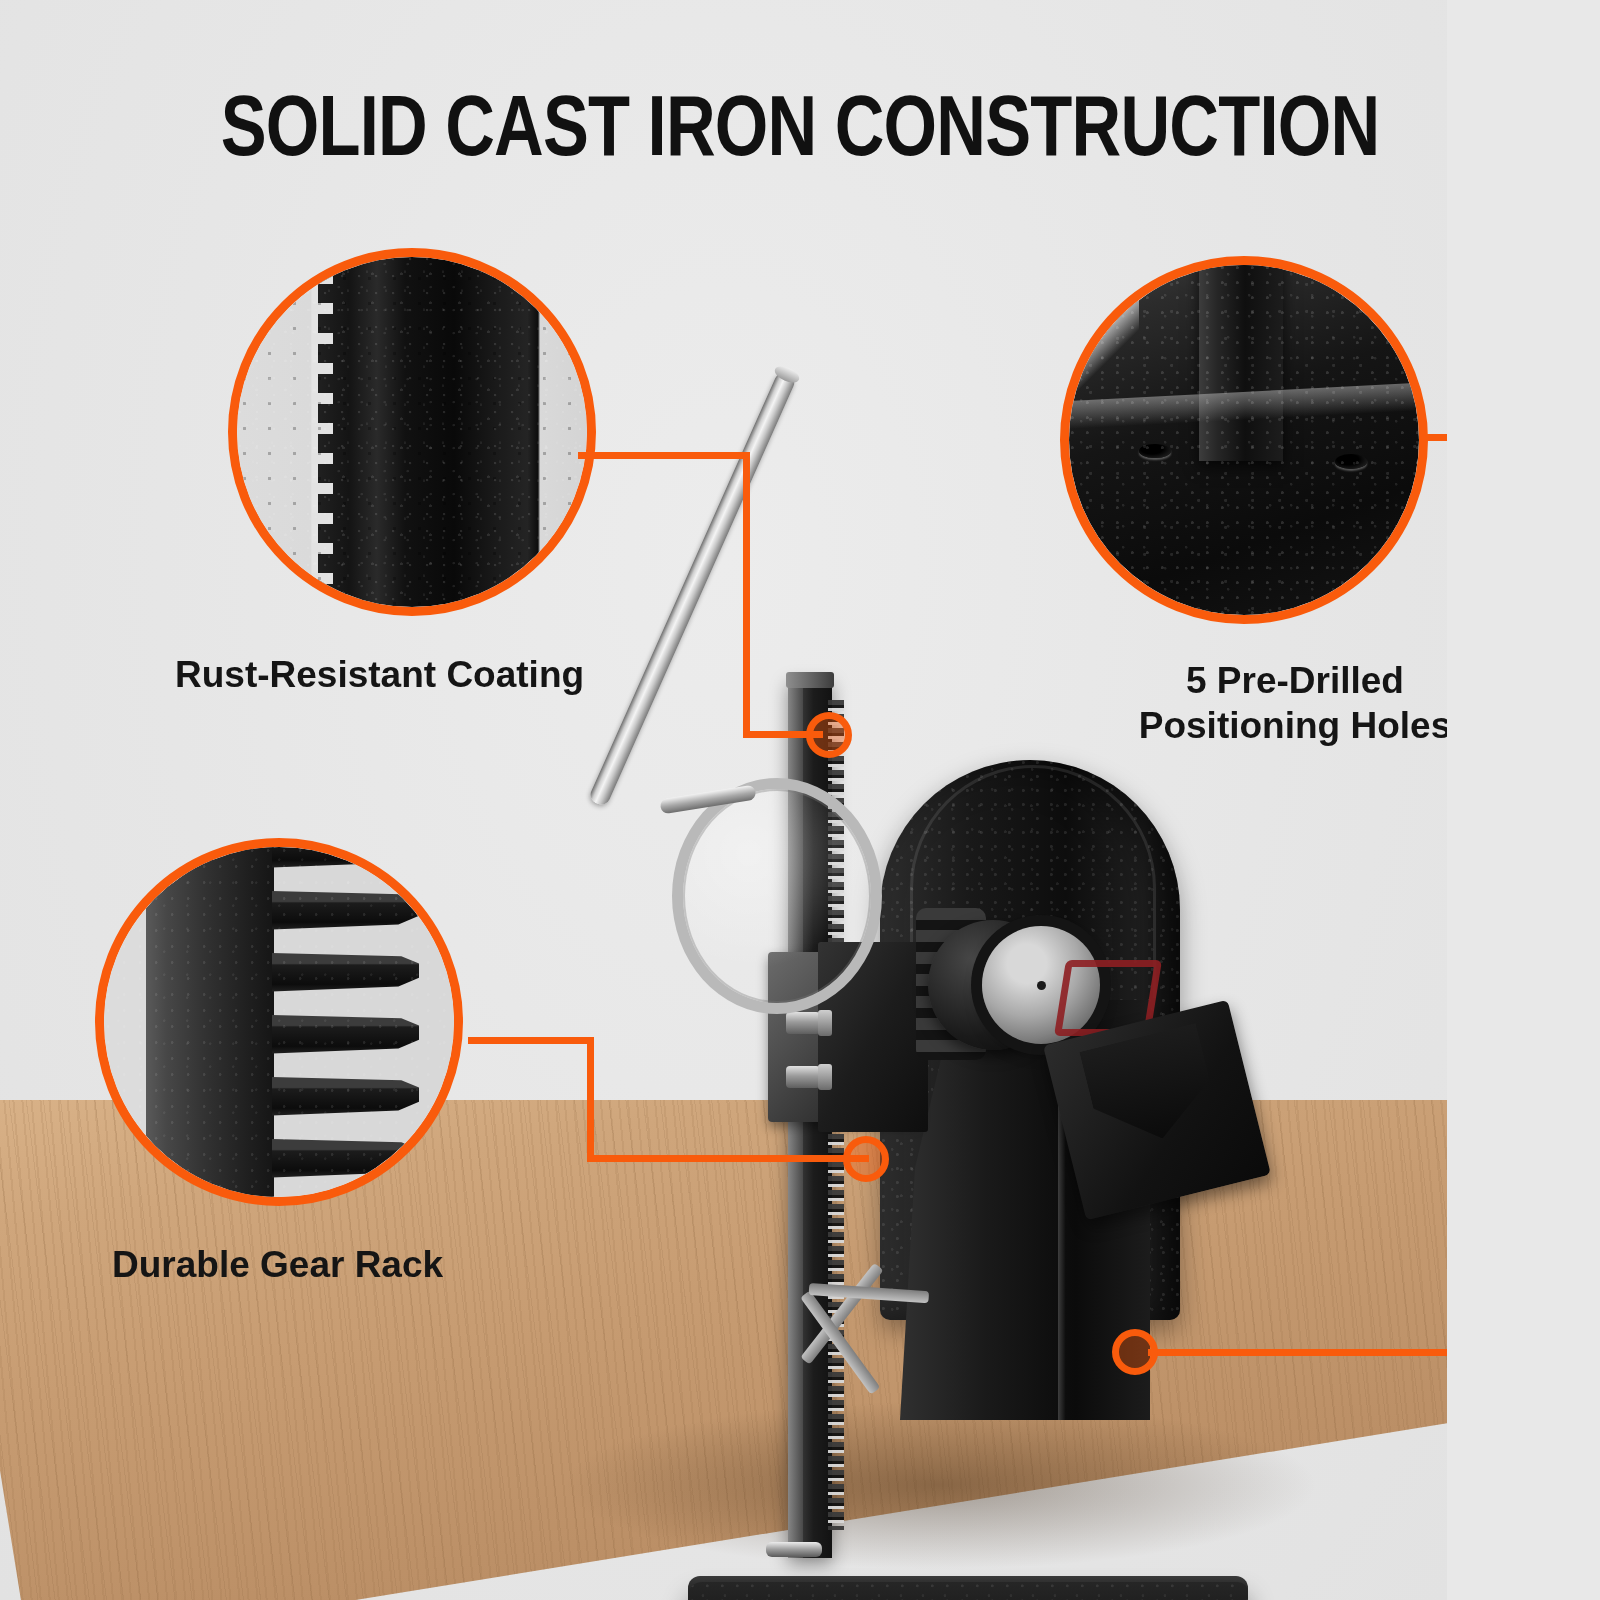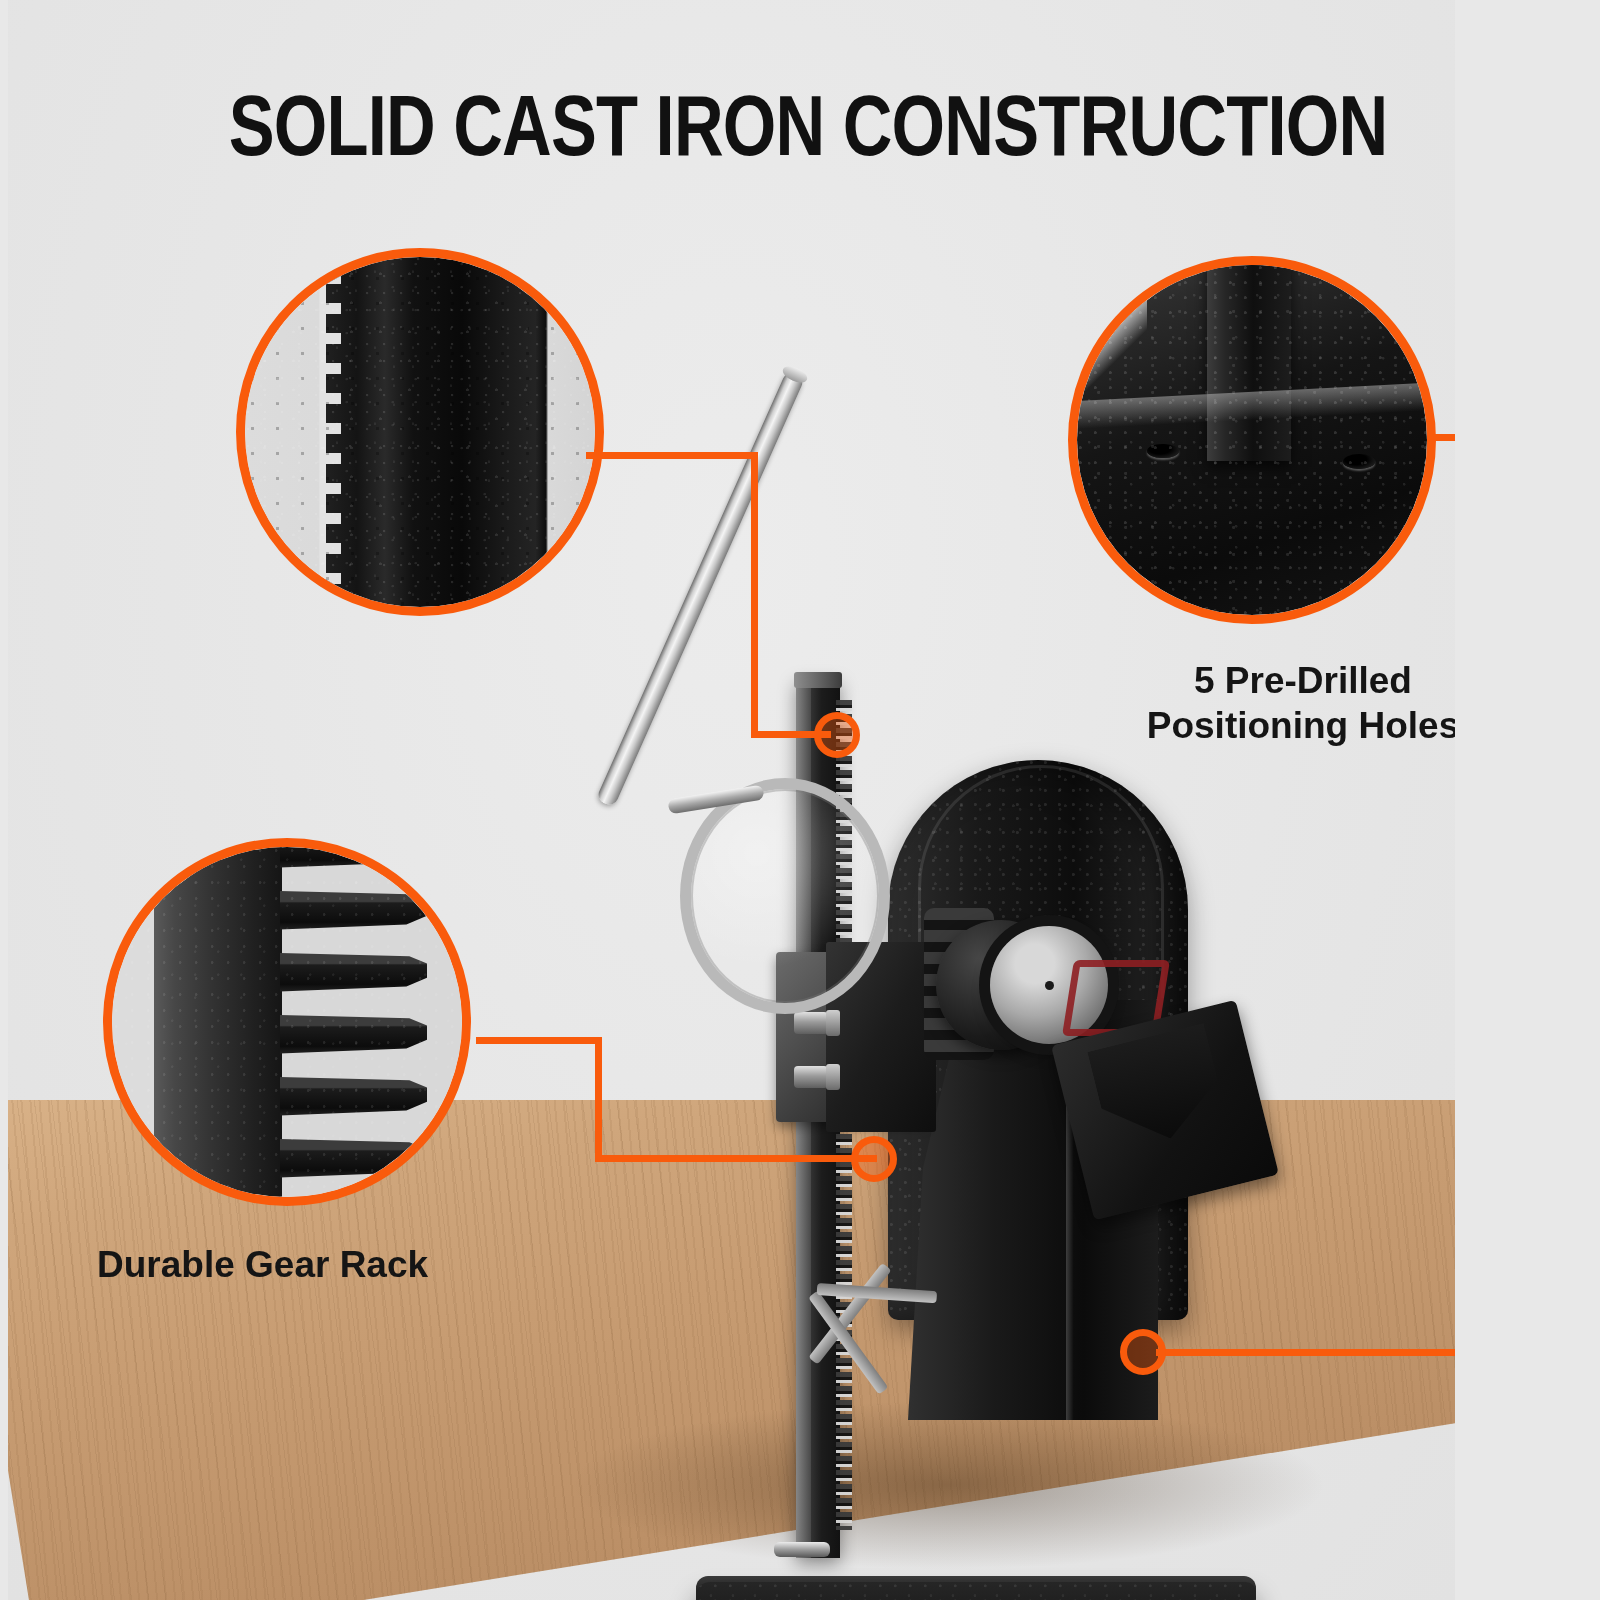--- a/index.html
+++ b/index.html
@@ -3,21 +3,21 @@
 <meta charset="utf-8">
 <style>
   html,body{margin:0;padding:0;}
   body{
     width:1600px;height:1600px;
     background:#e8e8e8;
     font-family:"Liberation Sans", sans-serif;
     overflow:hidden;
   }
   #stage{position:relative;width:1447px;height:1600px;overflow:hidden;
-    background:radial-gradient(ellipse at 50% 35%, #ececec 0%, #e6e6e6 55%, #e2e2e2 100%);margin-left:8px;}
+    background:radial-gradient(ellipse at 50% 35%, #ececec 0%, #e6e6e6 55%, #e2e2e2 100%);}
 
   
   .title{
     position:absolute;left:0;top:78px;width:1600px;text-align:center;
     font-family:"Liberation Sans", sans-serif;
     font-weight:bold;font-size:86px;line-height:94px;
     letter-spacing:-1px;color:#111;
     transform:scaleX(0.80);transform-origin:50% 50%;
     white-space:nowrap;
   }
@@ -273,20 +273,21 @@
     <div class="inner">
       <div class="b1-bg"></div>
       <div class="b1-serr"></div>
       <div class="b1-tex"></div>
     </div>
   </div>
   <div class="conn h" style="left:578px;top:452px;width:172px;"></div>
   <div class="conn v" style="left:743px;top:452px;height:286px;"></div>
   <div class="conn h" style="left:743px;top:731px;width:80px;"></div>
   <div class="dot" style="left:806px;top:712px;width:46px;height:46px;"></div>
+  <div class="clabel" style="left:175px;top:652px;width:560px;">Rust-Resistant Coating</div>
 
   <div class="bubble" style="left:1060px;top:256px;width:368px;height:368px;">
     <div class="inner">
       <div class="b2-bg"></div>
       <div class="b2-light"></div>
       <div class="b2-col"></div>
       <div class="b2-ledge"></div>
       <div class="b2-hole b2-h1"></div>
       <div class="b2-hole b2-h2"></div>
       <div class="b2-tex"></div>
@@ -312,15 +313,15 @@
         <div class="tooth" style="top:320px;"></div>
 
       </div>
       <div class="b3-tex"></div>
     </div>
   </div>
   <div class="conn h" style="left:468px;top:1037px;width:126px;"></div>
   <div class="conn v" style="left:587px;top:1037px;height:125px;"></div>
   <div class="conn h" style="left:587px;top:1155px;width:282px;"></div>
   <div class="dot" style="left:843px;top:1136px;width:46px;height:46px;"></div>
-  <div class="clabel" style="left:89px;top:1242px;width:500px;">Durable Gear Rack</div>
+  <div class="clabel" style="left:112px;top:1242px;width:500px;">Durable Gear Rack</div>
 
 </div>
 
 </body></html>

